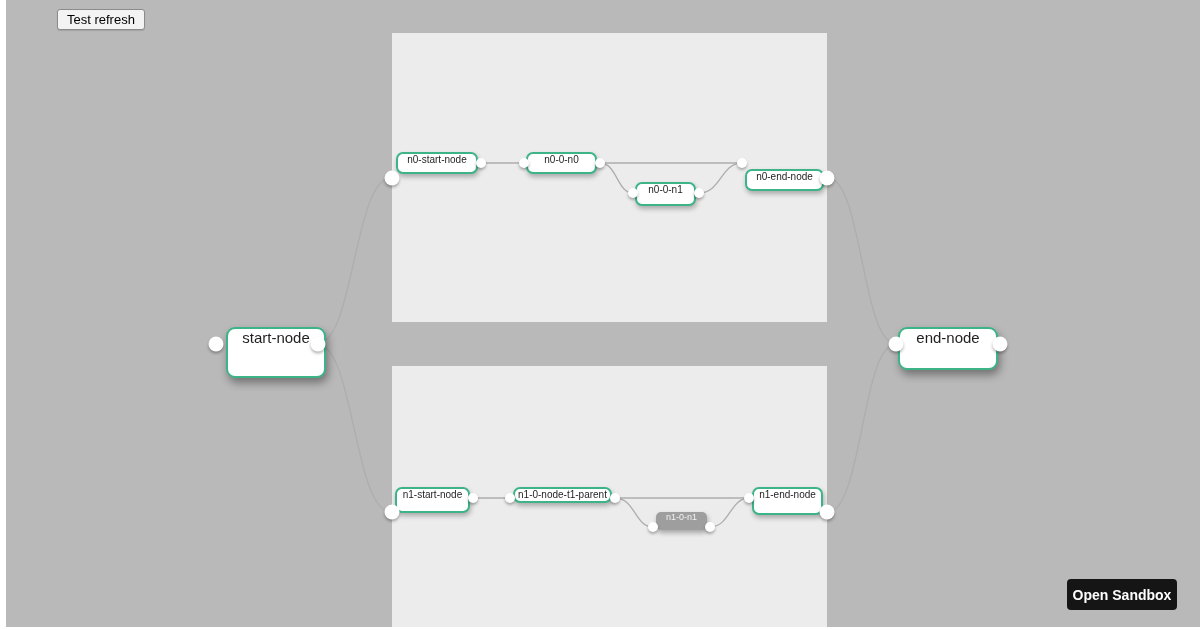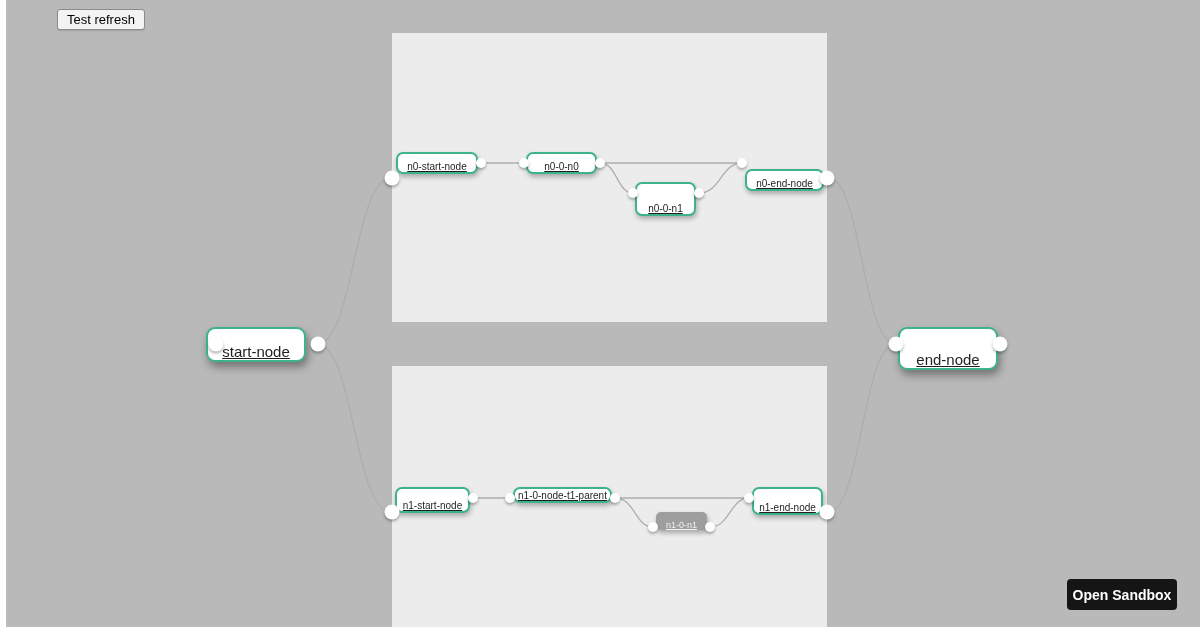--- a/index.html
+++ b/index.html
@@ -11,22 +11,22 @@
     font-family:"Liberation Sans", sans-serif;}
   .page{position:relative;width:1200px;height:630px;background:#ffffff;}
   .canvas{position:absolute;left:6px;top:0;right:0;bottom:3px;background:var(--canvas-bg);overflow:hidden;}
 
   .panel{position:absolute;background:var(--panel-bg);z-index:1;}
 
   .edges{position:absolute;left:0;top:0;width:1200px;height:630px;z-index:2;pointer-events:none;}
   .edges path{fill:none;stroke:var(--edge);stroke-width:1.3px;pointer-events:stroke;}
 
   .node{position:absolute;background:#ffffff;border:2px solid var(--accent);
-    display:flex;align-items:flex-end;justify-content:center;z-index:3;
-    color:#1f1f1f;text-decoration:underline;}
+    display:flex;align-items:flex-start;justify-content:center;z-index:3;
+    color:#1f1f1f;}
   .node.large{border-radius:9px;font-size:15px;
     box-shadow:2px 5px 9px rgba(0,0,0,0.38);}
   .node.small{border-radius:7px;font-size:10px;
     box-shadow:1px 3px 5px rgba(0,0,0,0.28);}
   .node.gray{background:var(--gray-node-bg);border:none;border-radius:5px;
     font-size:9px;color:#f2f2f2;box-shadow:1px 3px 5px rgba(0,0,0,0.3);}
 
   .handle{position:absolute;background:#ffffff;border-radius:50%;z-index:4;
     transform:translate(-50%,-50%);box-shadow:0 2px 3px rgba(0,0,0,0.3);}
   .handle.lg{width:15px;height:15px;}
@@ -62,34 +62,34 @@
       <path d="M475,163 L518,163"></path>
       <path d="M594,163 L736,163"></path>
       <path d="M594,163 C611,163 611,193 627,193"></path>
       <path d="M693,193 C715,193 715,163 736,163"></path>
       <path d="M467,498 L504,498"></path>
       <path d="M609,498 L743,498"></path>
       <path d="M609,498 C629,498 629,527 647,527"></path>
       <path d="M704,527 C724,527 724,498 743,498"></path>
     </svg>
 
-    <div class="node large" style="left:200px;top:327px;width:100px;height:35px">
+    <div class="node large" style="left:220px;top:327px;width:100px;height:51px">
       <span>start-node</span>
     </div>
     <div class="node large" style="left:892px;top:327px;width:100px;height:43px">
       <span>end-node</span>
     </div>
 
     <div class="node small" style="left:390px;top:152px;width:82px;height:22px">
       <span>n0-start-node</span>
     </div>
     <div class="node small" style="left:520px;top:152px;width:71px;height:22px">
       <span>n0-0-n0</span>
     </div>
-    <div class="node small" style="left:629px;top:182px;width:61px;height:34px">
+    <div class="node small" style="left:629px;top:182px;width:61px;height:24px">
       <span>n0-0-n1</span>
     </div>
     <div class="node small" style="left:739px;top:169px;width:79px;height:22px">
       <span>n0-end-node</span>
     </div>
 
     <div class="node small" style="left:389px;top:487px;width:75px;height:26px">
       <span>n1-start-node</span>
     </div>
     <div class="node small" style="left:507px;top:487px;width:99px;height:16px">

